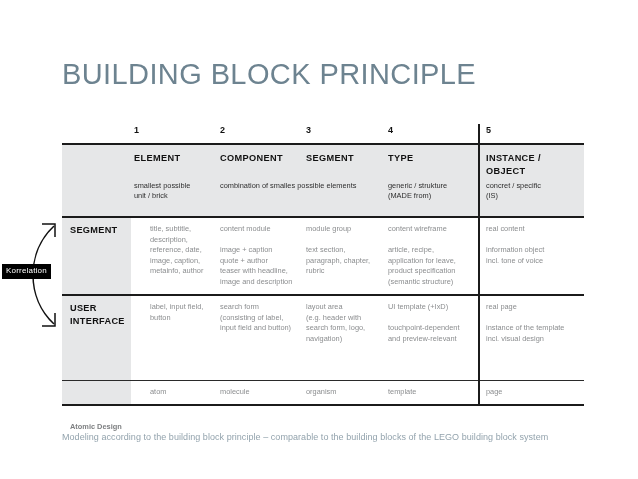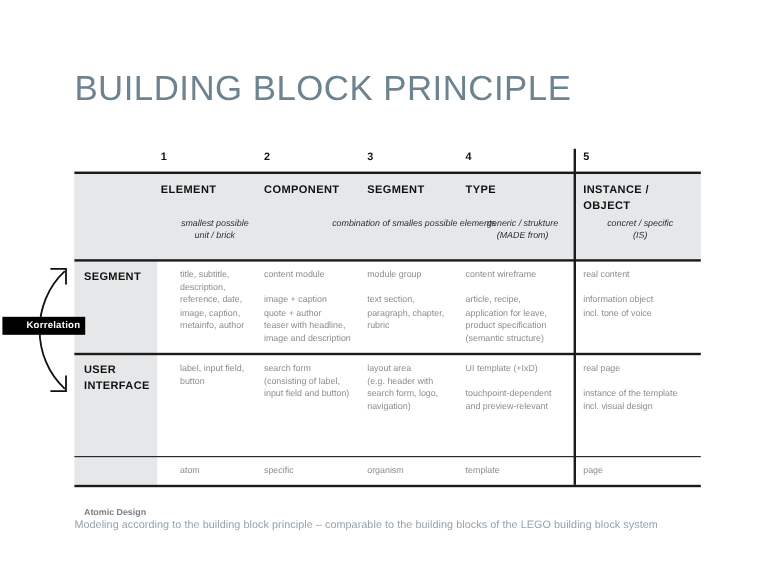--- a/index.html
+++ b/index.html
@@ -120,25 +120,23 @@
     font-size: 9.2px;
     font-weight: bold;
     letter-spacing: 0.35px;
     color: #111;
     line-height: 12.5px;
   }
   .hsub {
     position: absolute;
     top: 57px;
     font-size: 7.4px;
-    font-style: italic;
     color: #2e2e2e;
     line-height: 10.2px;
     white-space: pre-line;
-    text-align: center;
   }
 
   
   .rowlabel {
     position: absolute;
     left: 8px;
     font-size: 9.2px;
     font-weight: bold;
     letter-spacing: 0.3px;
     color: #111;
@@ -161,23 +159,23 @@
     width: 64px;
     height: 130px;
   }
   .korr-badge {
     position: absolute;
     left: 0px;
     top: 52px;
     background: #000;
     color: #fff;
     font-size: 8px;
-    font-weight: bold;
+    font-weight: normal;
     letter-spacing: 0.2px;
-    padding: 2px 4px 3px 20px;
+    padding: 2px 4px 3px 4px;
     line-height: 10px;
     z-index: 3;
     white-space: nowrap;
   }
   .korr-arrow {
     position: absolute;
     left: 8px;
     top: 0;
   }
 
@@ -278,21 +276,21 @@
 
 touchpoint-dependent
 and preview-relevant</div>
     <div class="cell col5" style="top:178px">real page
 
 instance of the template
 incl. visual design</div>
 
     <div class="rowlabel small" style="top:263px">Atomic Design</div>
     <div class="cell col1" style="top:263px">atom</div>
-    <div class="cell col2" style="top:263px">specific</div>
+    <div class="cell col2" style="top:263px">molecule</div>
     <div class="cell col3" style="top:263px">organism</div>
     <div class="cell col4" style="top:263px">template</div>
     <div class="cell col5" style="top:263px">page</div>
 
   </div>
 
   <div class="korr-wrap">
     <svg class="korr-arrow" width="56" height="126" viewBox="0 0 56 126">
       <path d="M44 14 C 16 40, 16 86, 44 112" fill="none" stroke="#111" stroke-width="1.5"></path>
       <polyline points="32,12 45,12 45,25" fill="none" stroke="#111" stroke-width="1.5"></polyline>

